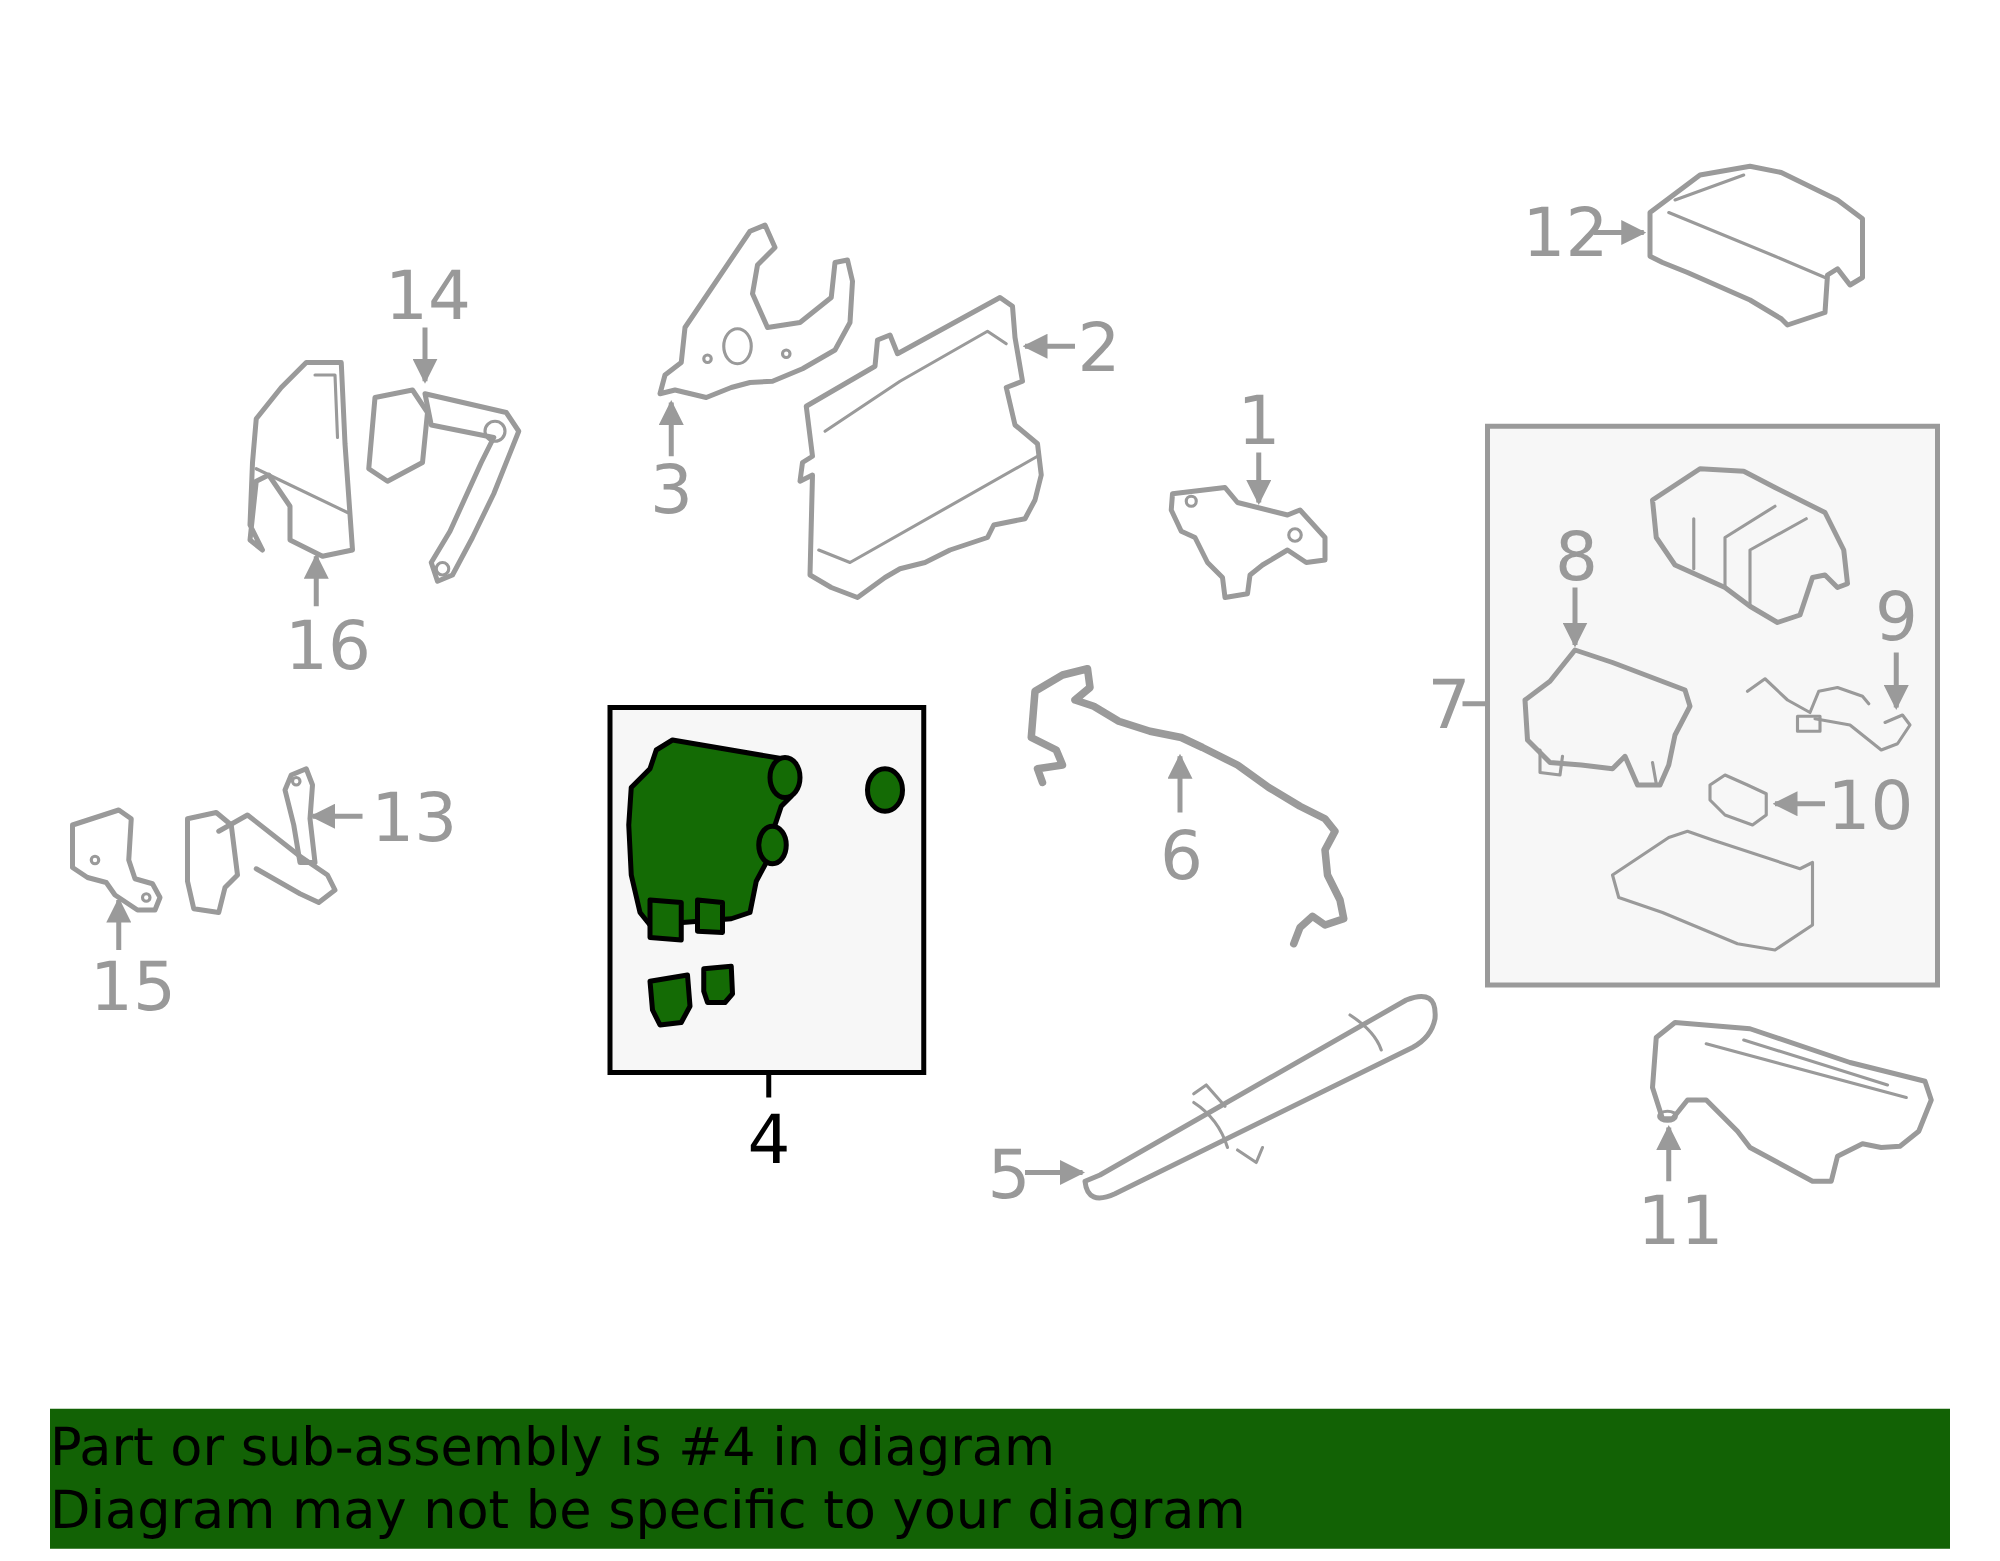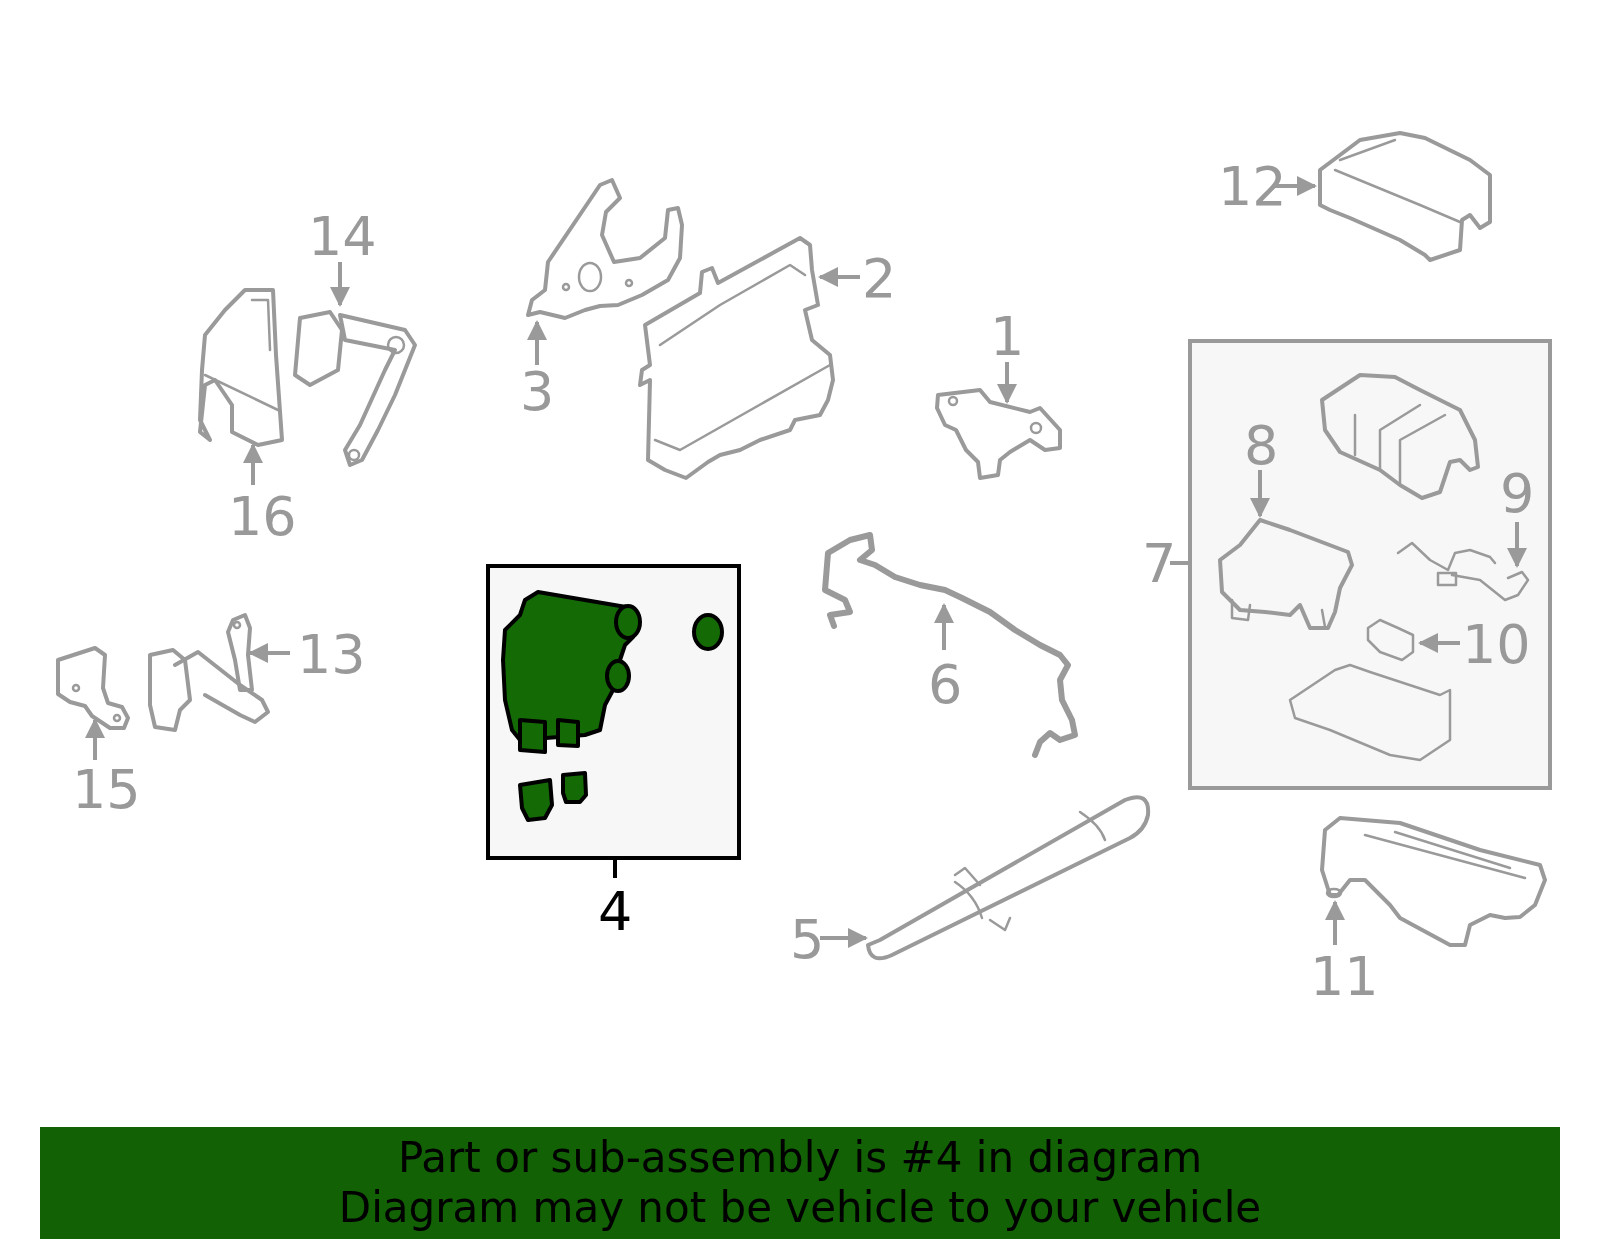--- a/index.html
+++ b/index.html
@@ -6,21 +6,21 @@
   body { width: 1600px; height: 1249px; position: relative; overflow: hidden;
          font-family: "DejaVu Sans", sans-serif; }
   #diagram { position: absolute; left: 0; top: 0; width: 1600px; height: 1249px; }
   .callout { font-family: "DejaVu Sans", sans-serif; font-size: 54px; fill: #999999; }
   .callout.active { fill: #000000; }
   .part { fill: none; stroke: #9a9a9a; stroke-width: 4; stroke-linejoin: round; stroke-linecap: round; }
   .thin { stroke-width: 2.5; }
   .arrow-line { stroke: #9a9a9a; stroke-width: 4; }
   .green { fill: #146b05; stroke: #000; stroke-width: 4; stroke-linejoin: round; }
   #banner { position: absolute; left: 40px; top: 1127px; width: 1520px; height: 112px;
-            display: flex; flex-direction: column; align-items: center; justify-content: center; }
+            display: flex; flex-direction: column; align-items: flex-start; justify-content: center; }
   #banner span { font-family: "DejaVu Sans", sans-serif; font-size: 42px; line-height: 50px; color: #000; }
 </style>
 </head>
 <body>
 
 <svg id="diagram" viewBox="0 0 1600 1249" xmlns="http://www.w3.org/2000/svg">
   <defs>
     <marker id="ah" viewBox="0 0 10 10" refX="9" refY="5" markerWidth="5" markerHeight="5" orient="auto">
       <path d="M0,0 L10,5 L0,10 z" fill="#9a9a9a"></path>
     </marker>
@@ -165,14 +165,14 @@
     <path class="part" d="M58,660 L95,648 L105,655 L103,688 L108,703 L122,707 L128,718 L124,728 L110,728 L92,716 L85,706 L70,702 L58,694 Z"></path>
     <circle class="part thin" cx="76" cy="688" r="3"></circle>
     <circle class="part thin" cx="117" cy="718" r="3"></circle>
   </g>
   <line class="arrow-line" x1="95" y1="760" x2="95" y2="720" marker-end="url(#ah)"></line>
   <text class="callout" x="72" y="808">15</text>
 </svg>
 
 <div id="banner" style="background:#126205;">
   <span>Part or sub-assembly is #4 in diagram</span>
-  <span>Diagram may not be vehicle to your vehicle</span>
+  <span>Diagram may not be specific to your diagram</span>
 </div>
 
 </body></html>

